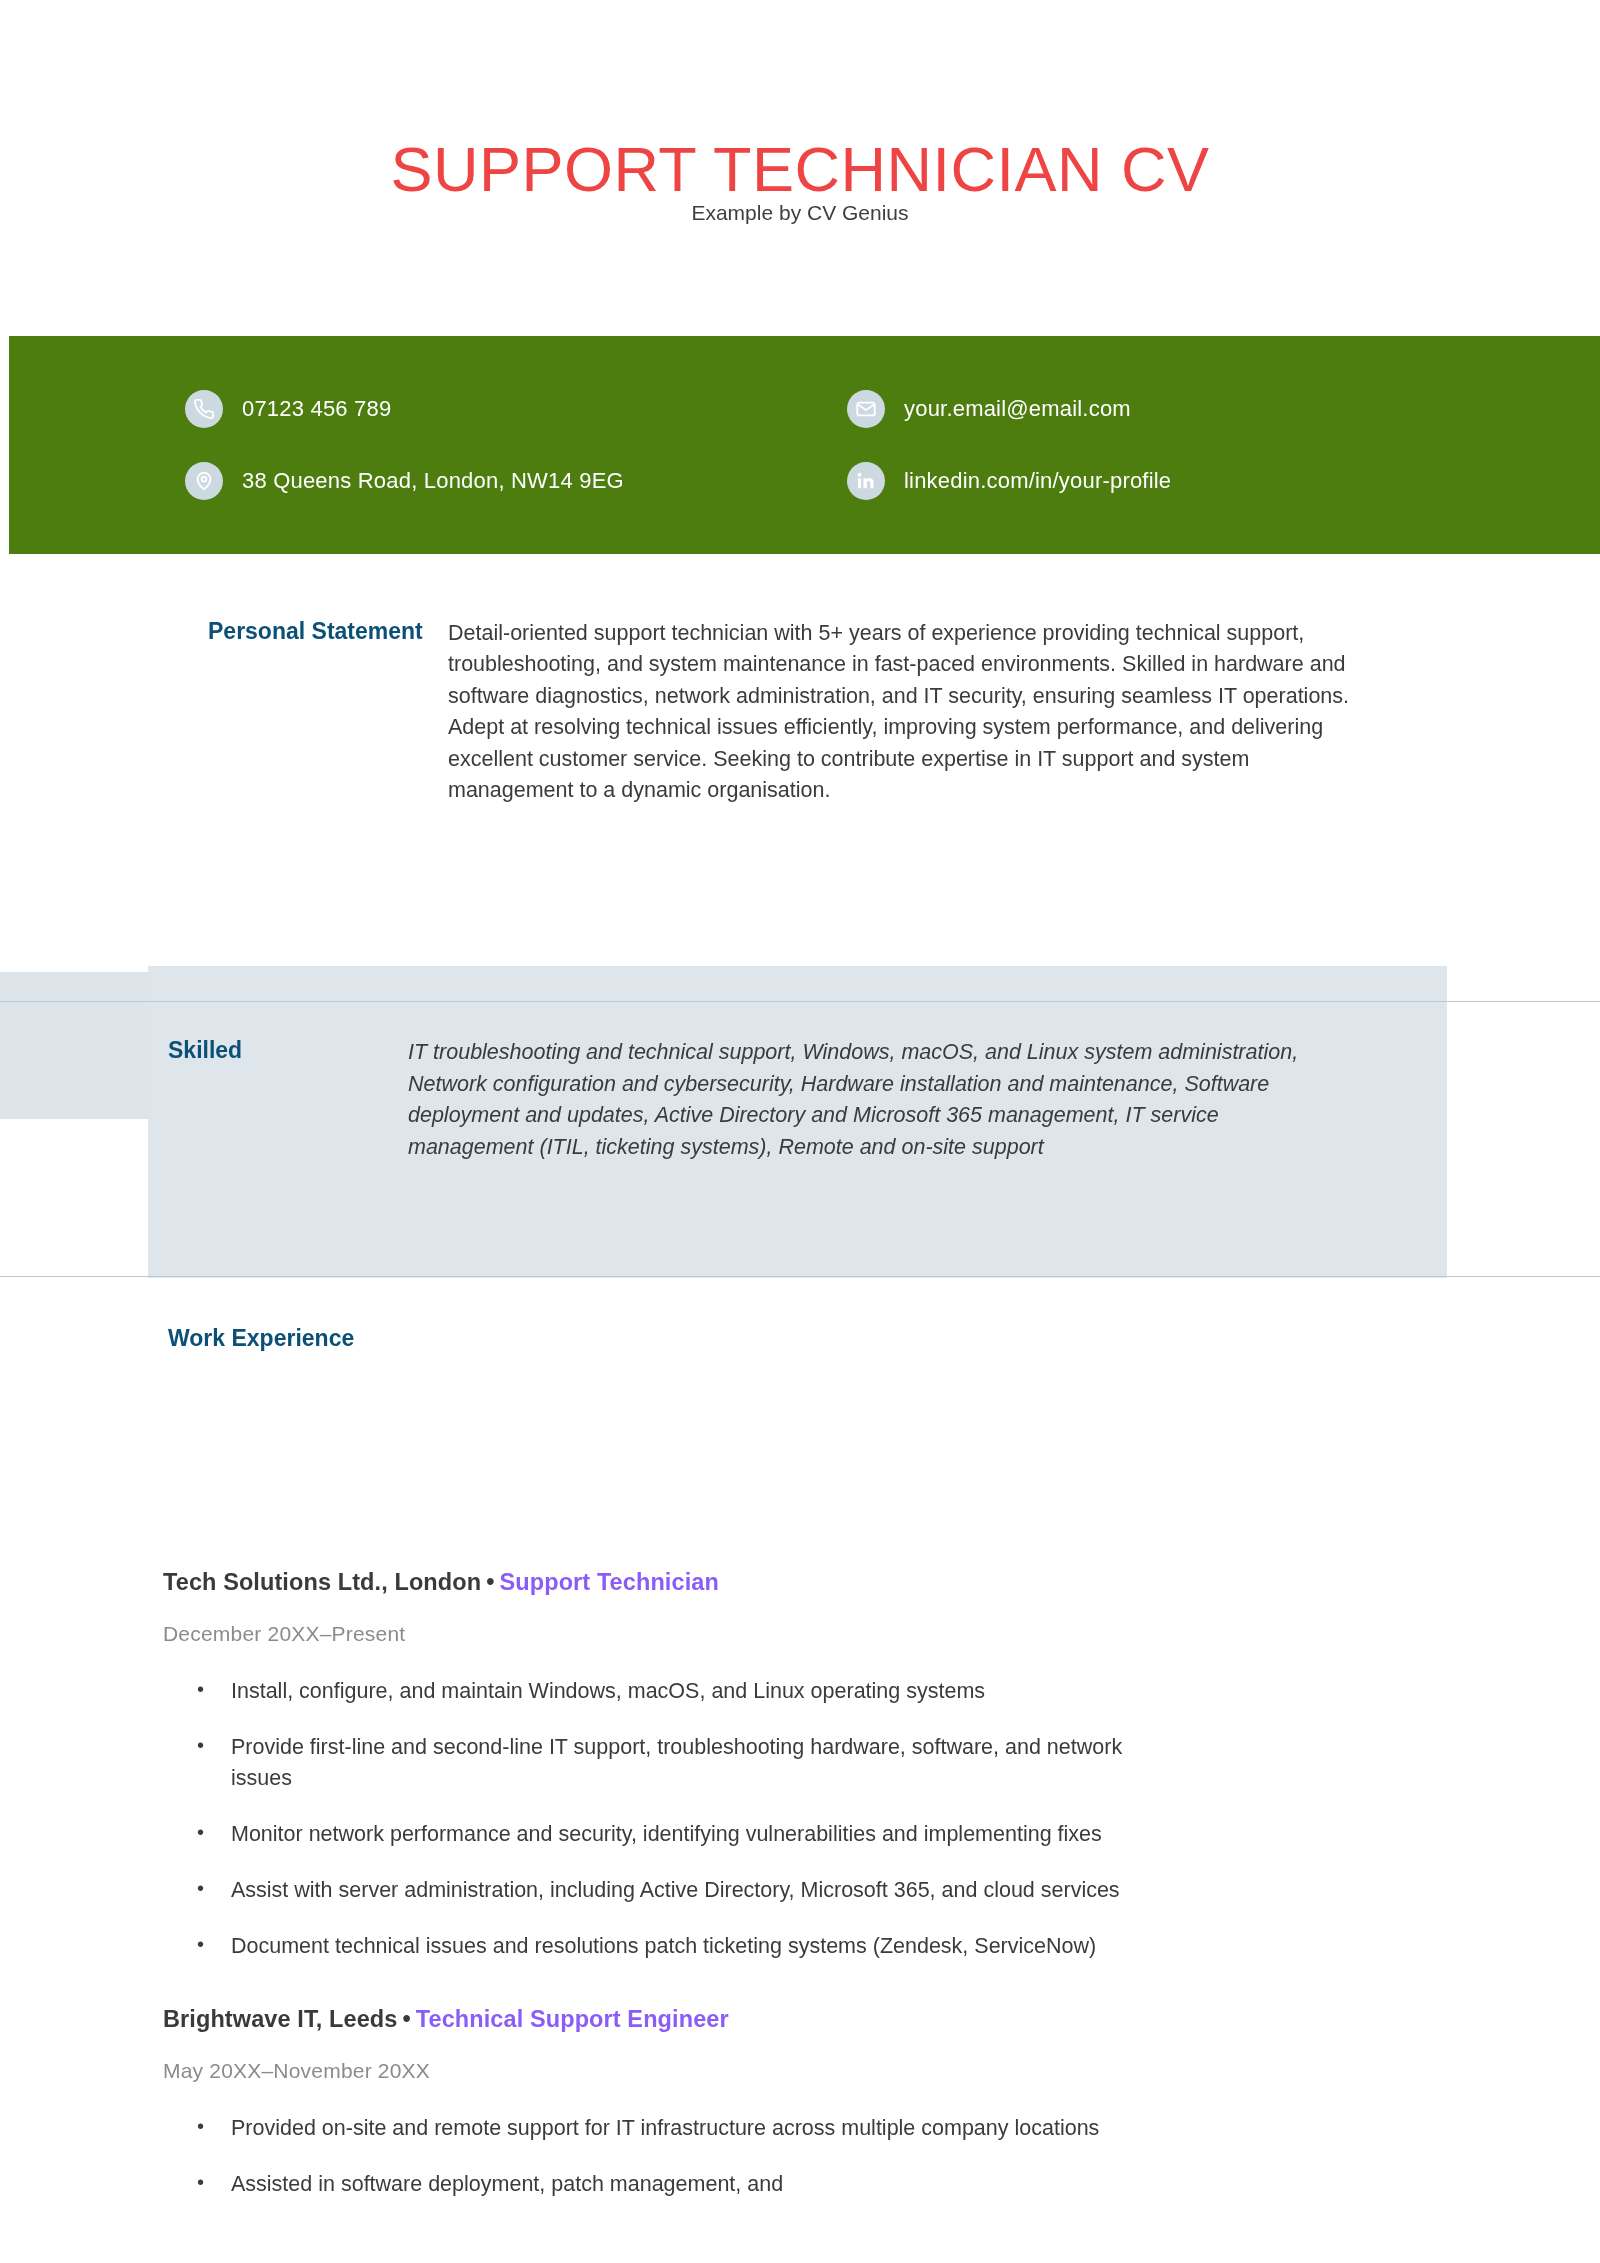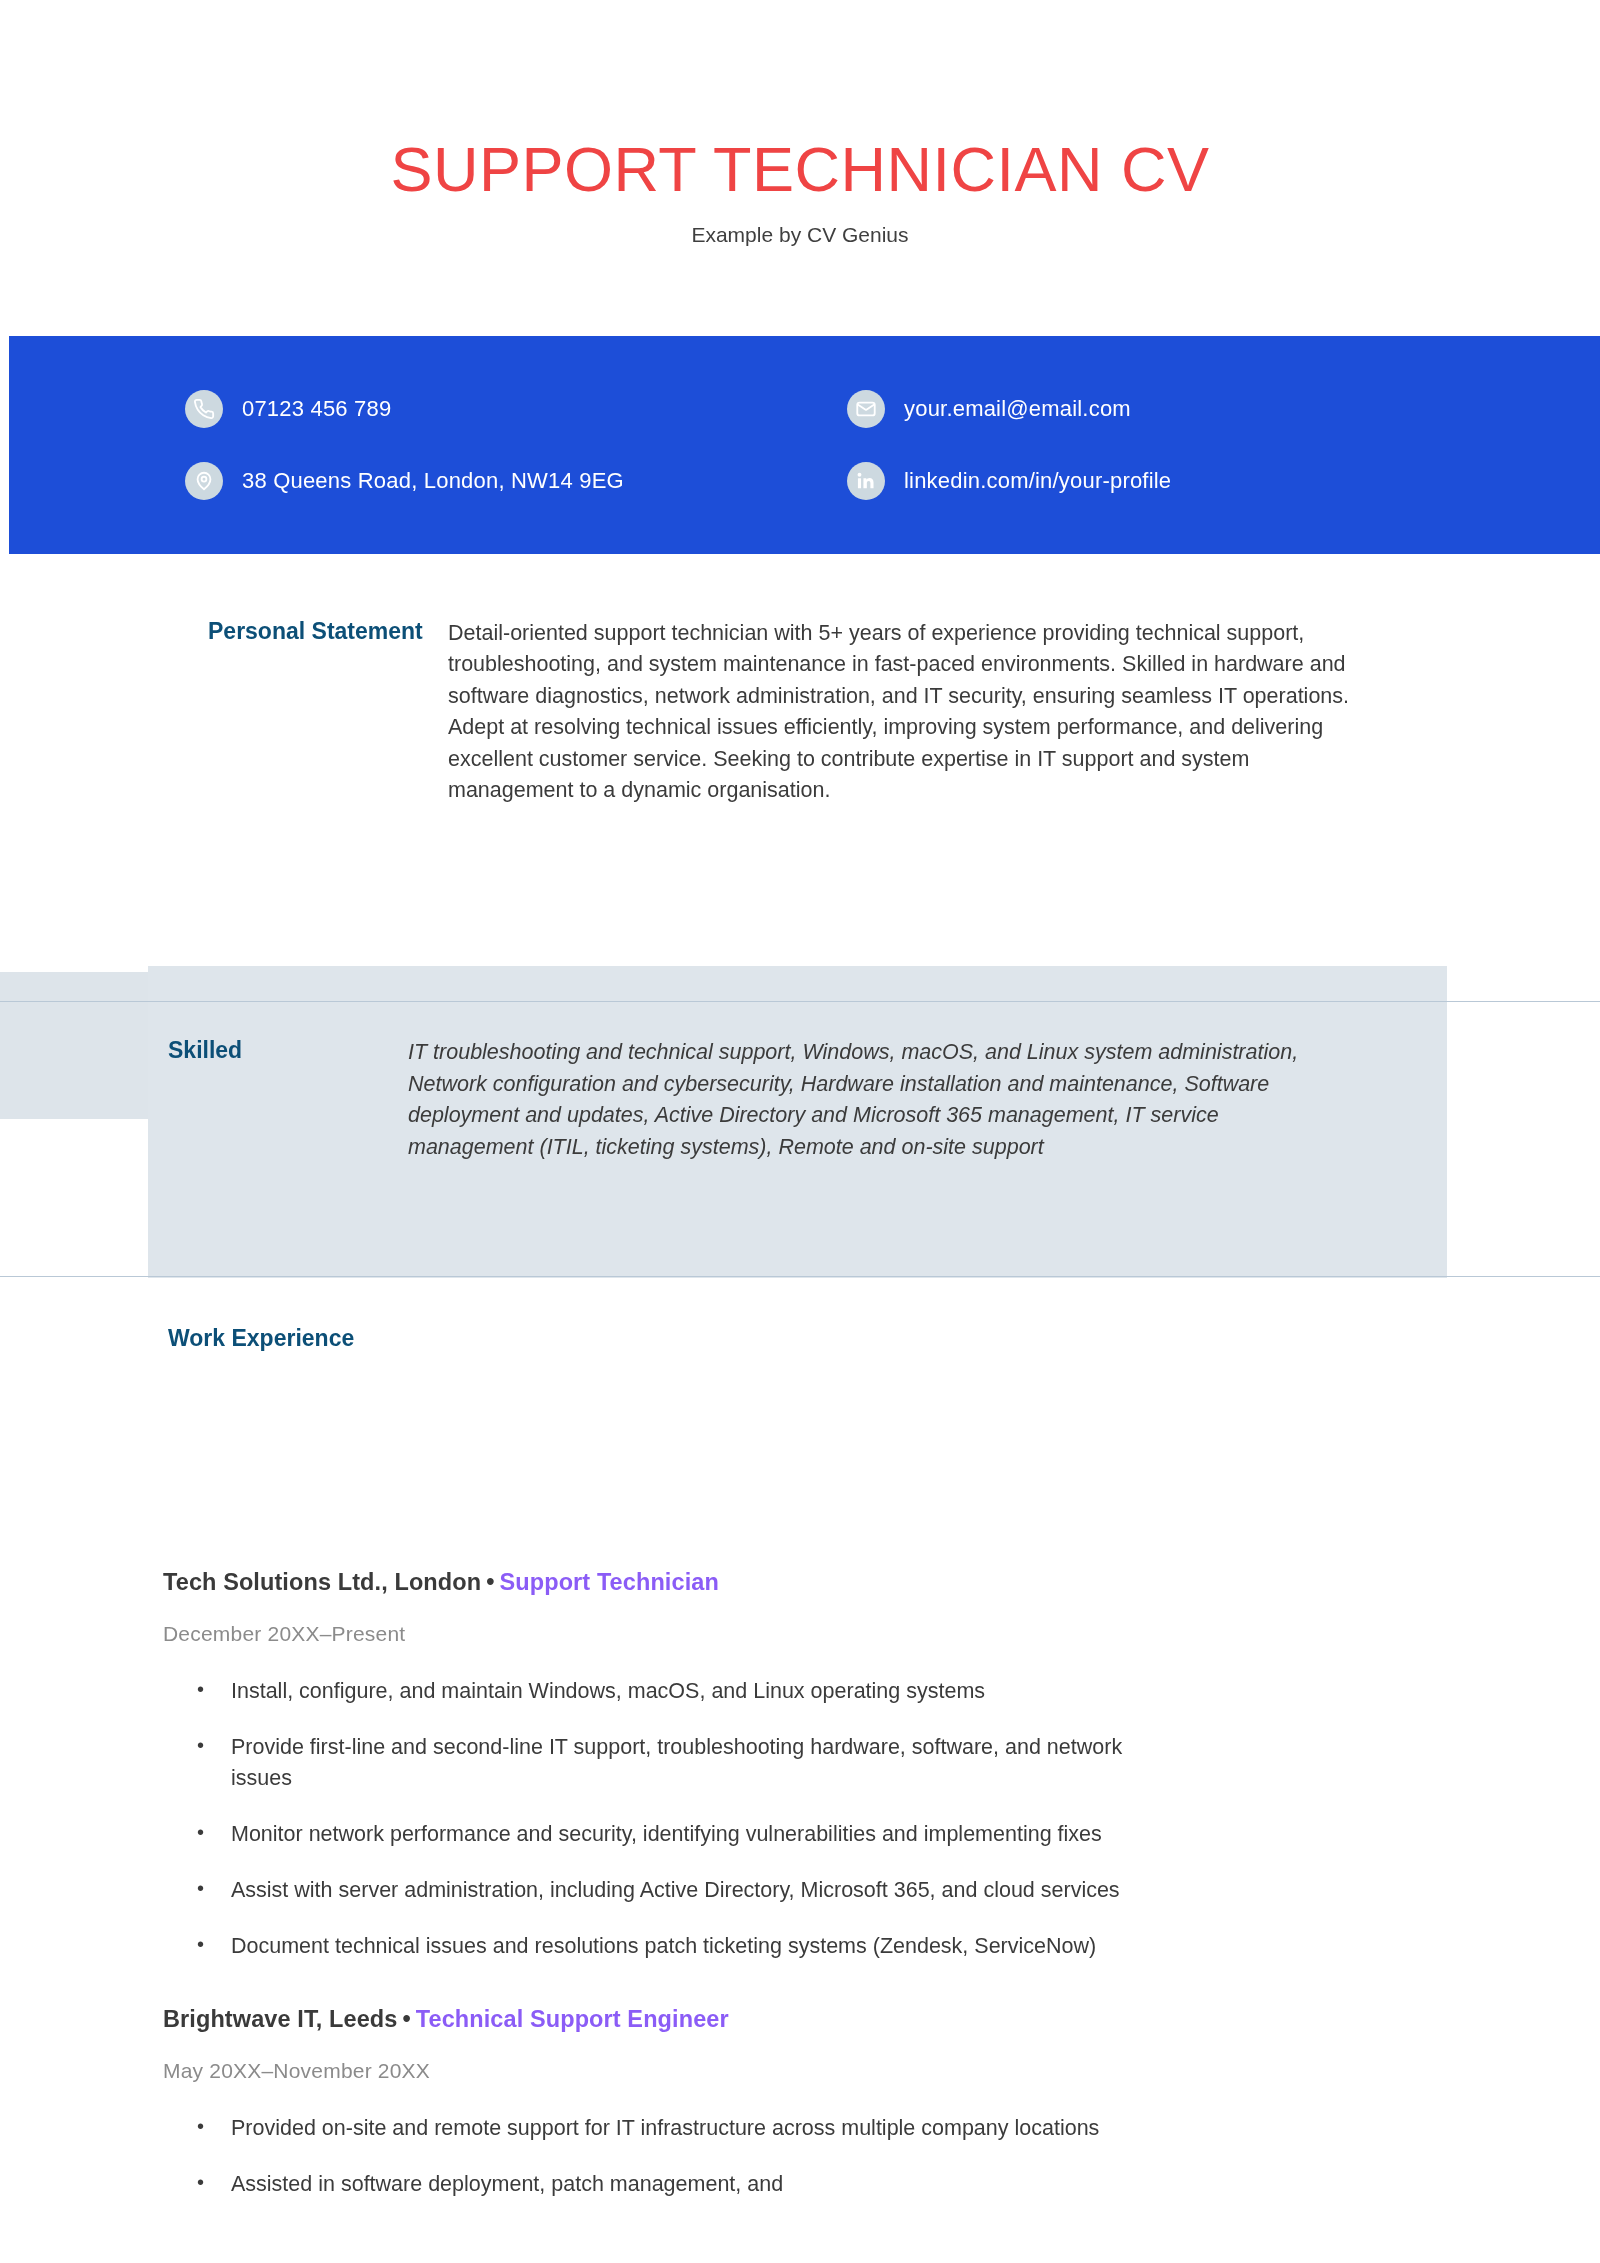--- a/index.html
+++ b/index.html
@@ -33,32 +33,31 @@
     font-weight: 400;
     color: #ef4444;
     letter-spacing: 0.5px;
     line-height: 1.0;
     margin: 0;
     text-align: center;
   }
   .cv-subtitle {
     font-size: 21px;
     color: #3f3f3f;
-    margin-top: 22px;
     font-weight: 400;
   }
 
   
   .contact-band {
     position: absolute;
     left: 9px;
     top: 336px;
     width: 1591px;
     height: 218px;
-    background: #1d4ed8;
+    background: #4d7c0f;
   }
   .contact-grid {
     position: absolute;
     left: 176px;
     top: 53px;
     width: 1200px;
     display: grid;
     grid-template-columns: 662px auto;
     grid-row-gap: 32px;
   }

